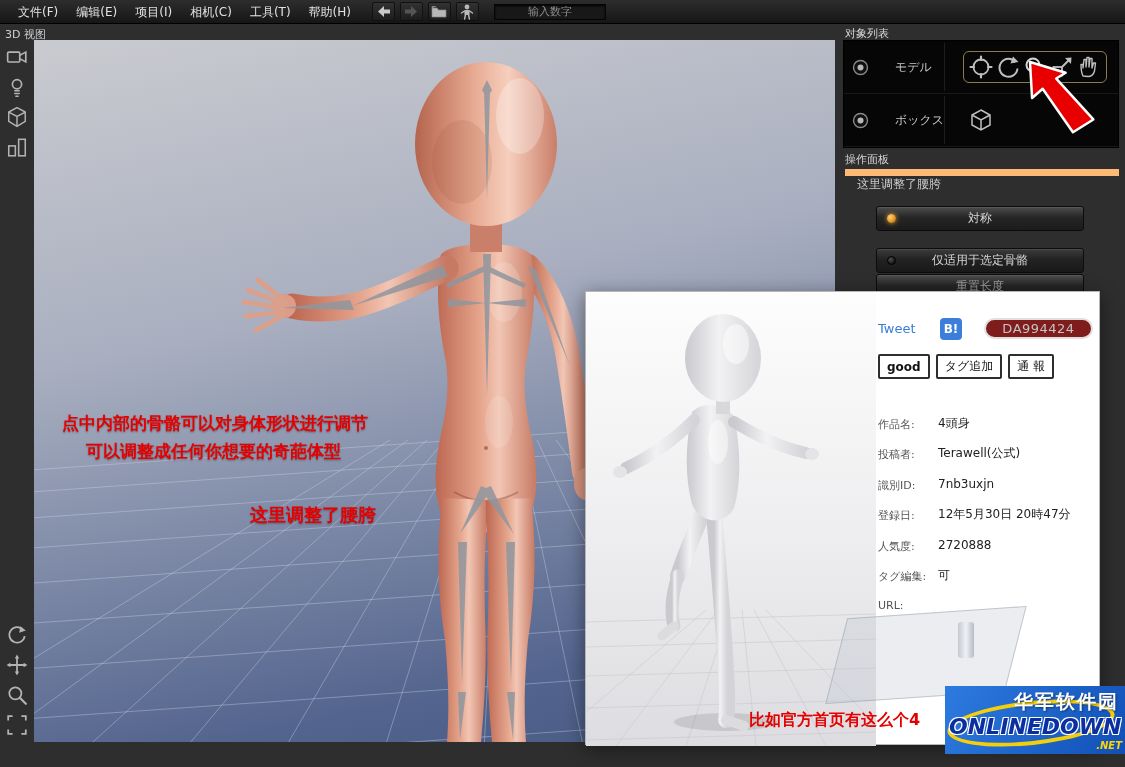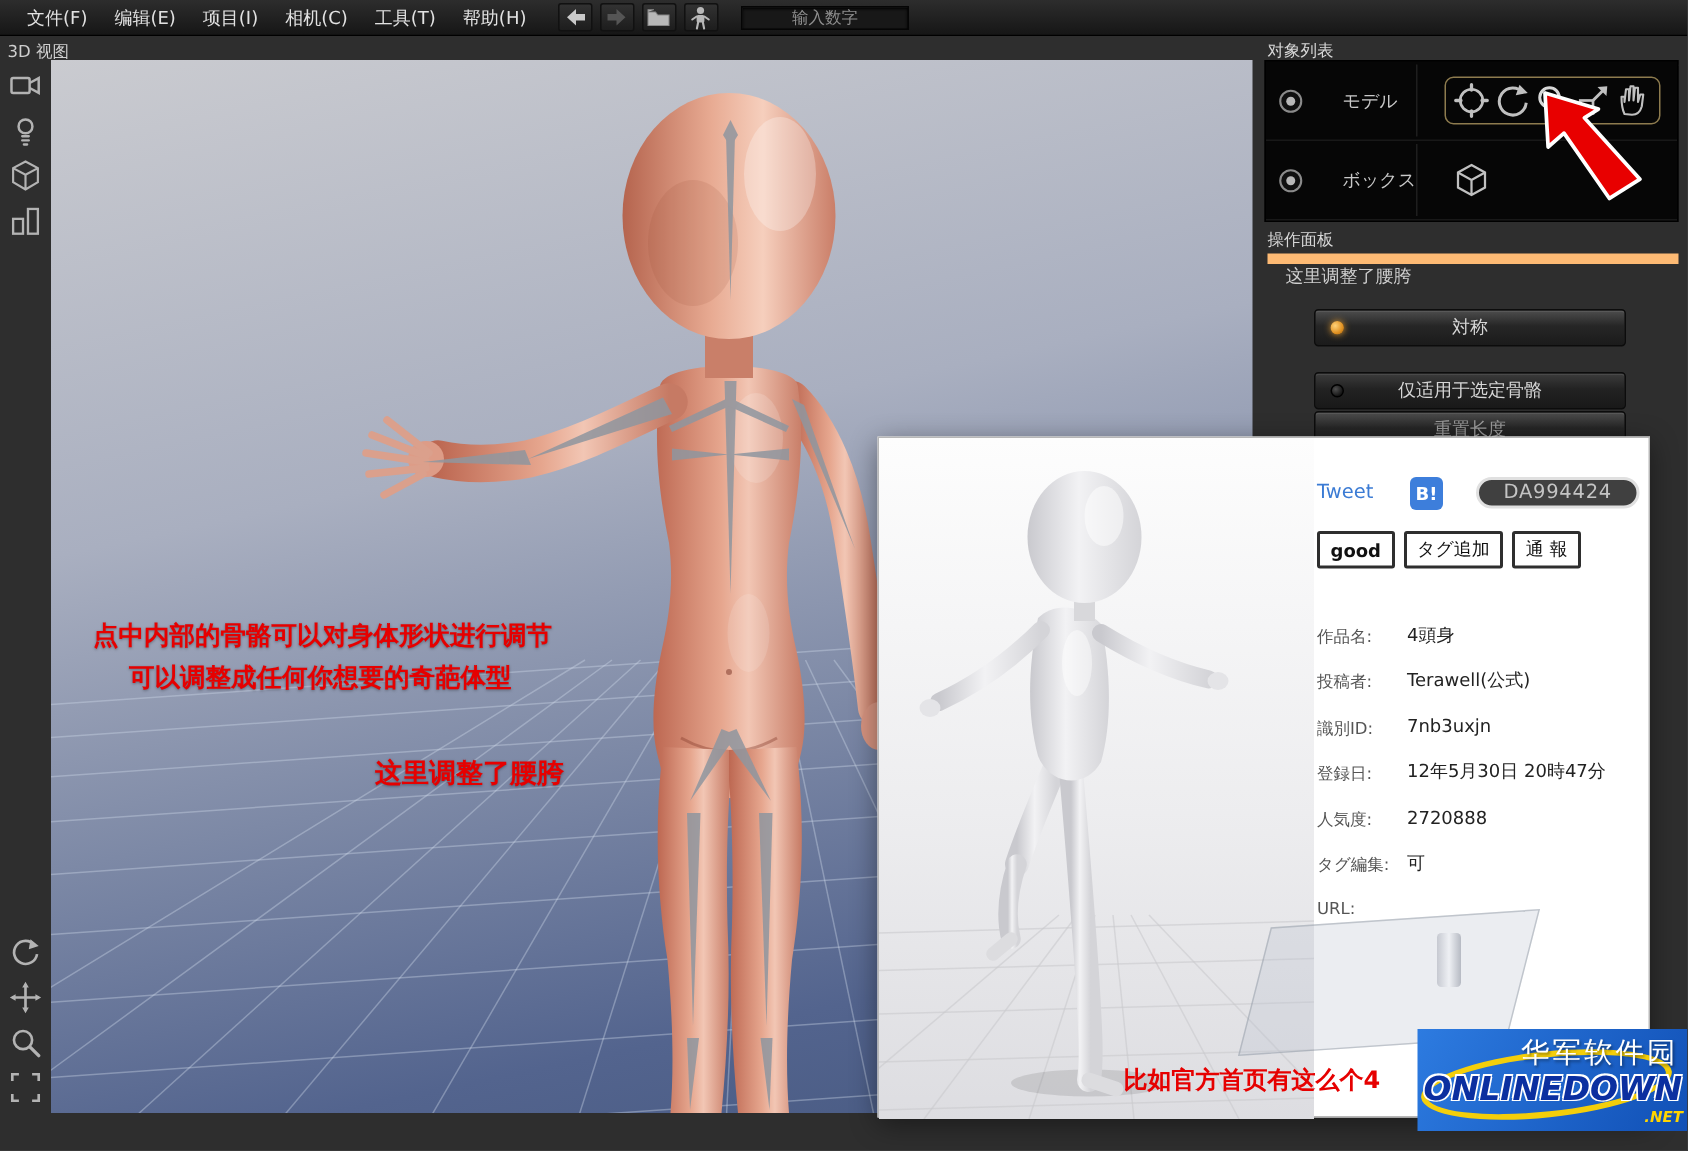--- a/index.html
+++ b/index.html
@@ -77,39 +77,39 @@
   .glass-slab{position:absolute;left:252px;top:320px;width:176px;height:86px;z-index:1;
     background:rgba(188,196,210,.30);border:1px solid rgba(140,148,160,.45);
     transform:skewX(-18deg) rotate(-4deg);}
   .glass-knob{position:absolute;left:372px;top:330px;width:16px;height:36px;z-index:1;
     background:linear-gradient(90deg,#c6c9d1,#eef0f4,#b6bac3);border-radius:3px;}
   .info{position:absolute;left:290px;top:0;width:225px;height:454px;z-index:2;}
   .tweet-link{position:absolute;left:2px;top:29px;color:#3b7bd4;font-size:13px;text-decoration:none;cursor:pointer;}
   .hatena-btn{position:absolute;left:64px;top:26px;width:22px;height:22px;background:#3d7edb;border-radius:4px;
     color:#fff;font-size:12px;font-weight:bold;display:flex;align-items:center;justify-content:center;cursor:pointer;}
   .id-pill{position:absolute;left:108px;top:26px;width:109px;height:21px;border:2px solid #e0e0e0;border-radius:11px;
-    color:#c4c4c4;font-size:13px;text-align:center;background:#404040;letter-spacing:.5px;outline:none;
+    color:#c4c4c4;font-size:13px;text-align:center;background:#7f1d1d;letter-spacing:.5px;outline:none;
     font-family:"DejaVu Sans",sans-serif;}
   .ov-buttons{position:absolute;left:2px;top:62px;display:flex;gap:6px;}
   .ov-btn{border:2px solid #2e2e2e;border-radius:2px;background:#fff;font-size:12px;padding:2px 7px;
     color:#111;cursor:pointer;font-family:"DejaVu Sans",sans-serif;text-align:right;}
   .ov-btn.bold{font-weight:bold;}
   .fields{position:absolute;left:2px;top:123px;}
   .field-row{display:flex;margin-bottom:13px;}
   .field-label{width:60px;font-size:11px;color:#555;flex-shrink:0;padding-top:2px;}
   .field-value{font-size:12px;color:#222;width:152px;word-break:break-all;line-height:1.45;}
   .ov-anno{position:absolute;left:163px;top:418px;color:#e60000;font-weight:bold;font-size:16px;
     white-space:nowrap;z-index:3;}
 
   
   .watermark{position:absolute;left:945px;top:686px;width:180px;height:68px;z-index:20;overflow:hidden;
     background:linear-gradient(120deg,#2d7be0,#1150b6);}
   .wm-ellipse{position:absolute;left:2px;top:15px;width:168px;height:44px;border:4px solid #ffd400;
     border-radius:50%;transform:rotate(-6deg);opacity:.95;}
-  .wm-cn{position:absolute;right:6px;top:3px;color:#fff;font-weight:normal;font-size:19px;letter-spacing:2px;
+  .wm-cn{position:absolute;right:6px;top:3px;color:#fff;font-weight:bold;font-size:19px;letter-spacing:2px;
     text-shadow:1px 1px 2px rgba(0,0,0,.45);}
   .wm-brand{position:absolute;left:4px;top:28px;font-size:22px;font-weight:bold;font-style:italic;color:#0b2fa0;
     text-shadow:-1px -1px 0 #fff,1px -1px 0 #fff,-1px 1px 0 #fff,1px 1px 0 #fff;}
   .wm-net{position:absolute;right:3px;bottom:3px;font-size:10px;font-weight:bold;font-style:italic;color:#ffd400;}
 </style>
 </head>
 <body>
 
 <div class="app">
 

